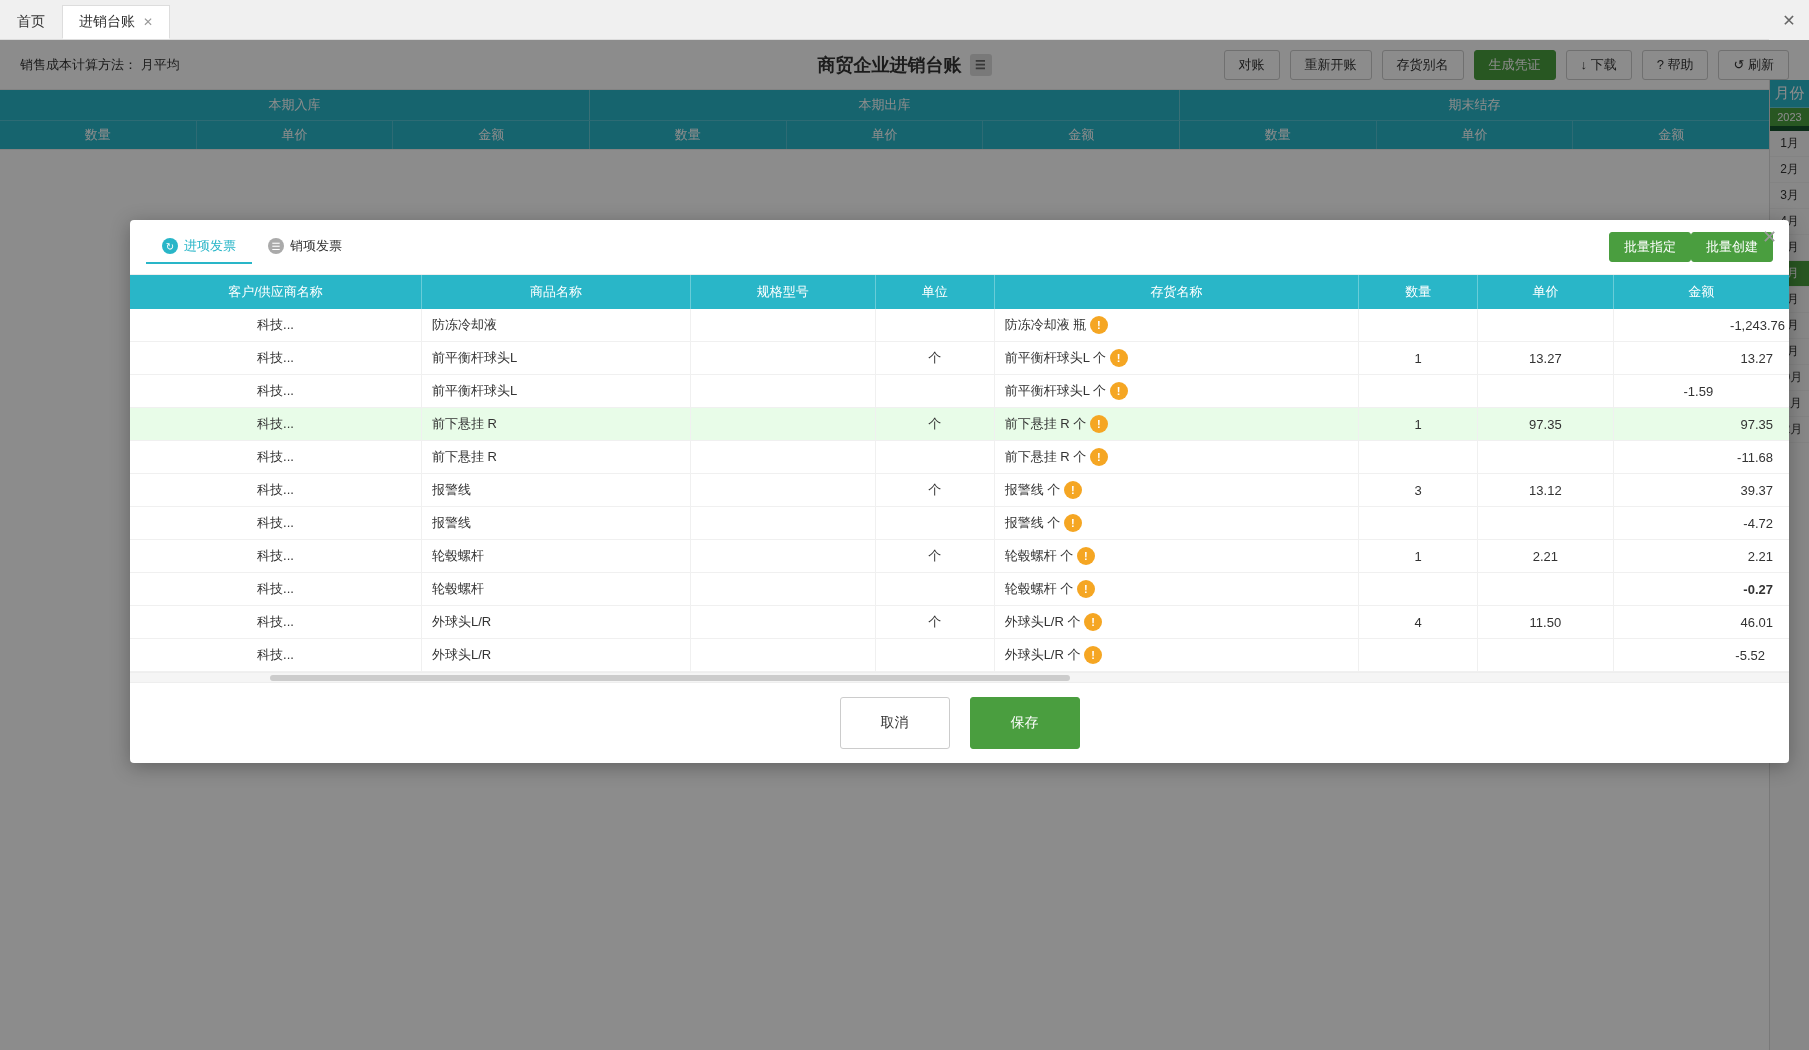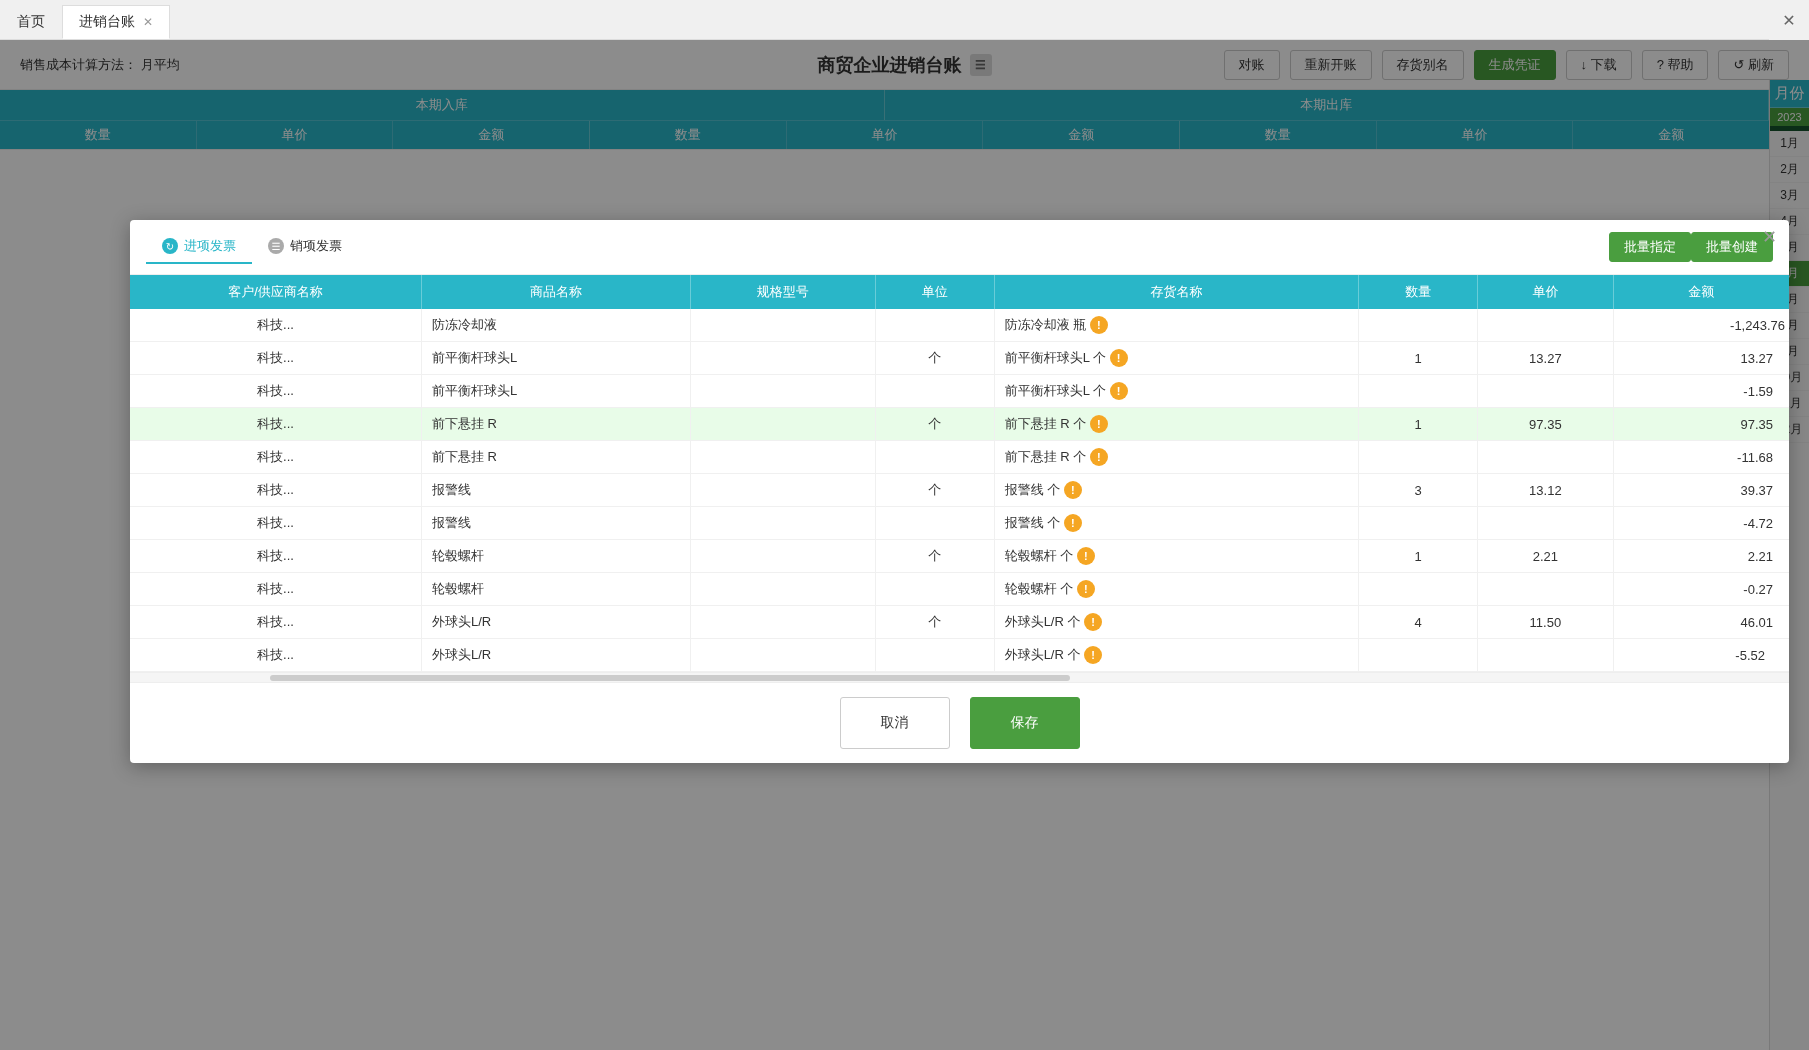--- a/index.html
+++ b/index.html
@@ -348,20 +348,21 @@
     <button class="toolbar-btn">存货别名</button>
     <button class="toolbar-btn primary">生成凭证</button>
     <button class="toolbar-btn">↓ 下载</button>
     <button class="toolbar-btn">? 帮助</button>
     <button class="toolbar-btn">↺ 刷新</button>
   </div>
 
   <div style="background:#29b6c8; color:#fff; display:flex; border-bottom:1px solid rgba(255,255,255,0.2);">
     <div style="flex:1; text-align:center; padding:6px 0; border-right:1px solid rgba(255,255,255,0.3); font-size:13px;">本期入库</div>
     <div style="flex:1; text-align:center; padding:6px 0; border-right:1px solid rgba(255,255,255,0.3); font-size:13px;">本期出库</div>
+    <div style="flex:1; text-align:center; padding:6px 0; font-size:13px;">期末结存</div>
     <div style="width:40px;"></div>
   </div>
   <div style="background:#29b6c8; color:#fff; display:flex; border-bottom:1px solid #eee;">
     <div style="flex:1; text-align:center; padding:5px 0; border-right:1px solid rgba(255,255,255,0.2); font-size:13px;">数量</div>
     <div style="flex:1; text-align:center; padding:5px 0; border-right:1px solid rgba(255,255,255,0.2); font-size:13px;">单价</div>
     <div style="flex:1; text-align:center; padding:5px 0; border-right:1px solid rgba(255,255,255,0.3); font-size:13px;">金额</div>
     <div style="flex:1; text-align:center; padding:5px 0; border-right:1px solid rgba(255,255,255,0.2); font-size:13px;">数量</div>
     <div style="flex:1; text-align:center; padding:5px 0; border-right:1px solid rgba(255,255,255,0.2); font-size:13px;">单价</div>
     <div style="flex:1; text-align:center; padding:5px 0; border-right:1px solid rgba(255,255,255,0.3); font-size:13px;">金额</div>
     <div style="flex:1; text-align:center; padding:5px 0; border-right:1px solid rgba(255,255,255,0.2); font-size:13px;">数量</div>
@@ -448,21 +449,21 @@
     <td style="text-align:right; padding-right:16px;">13.27</td>
   </tr>
             <tr>
     <td>科技...</td>
     <td style="text-align:left;">前平衡杆球头L</td>
     <td></td>
     <td></td>
     <td style="text-align:left;">前平衡杆球头L 个 <span class="warning-icon">!</span></td>
     <td></td>
     <td></td>
-    <td style="text-align:right; padding-right:16px;">-1.59</td>
+    <td style="text-align:center; padding-right:16px;">-1.59</td>
   </tr>
             <tr class="highlighted">
     <td>科技...</td>
     <td style="text-align:left;">前下悬挂 R</td>
     <td></td>
     <td>个</td>
     <td style="text-align:left;">前下悬挂 R 个 <span class="warning-icon">!</span></td>
     <td>1</td>
     <td>97.35</td>
     <td style="text-align:right; padding-right:16px;">97.35</td>
@@ -508,21 +509,21 @@
     <td style="text-align:right; padding-right:16px;">2.21</td>
   </tr>
             <tr>
     <td>科技...</td>
     <td style="text-align:left;">轮毂螺杆</td>
     <td></td>
     <td></td>
     <td style="text-align:left;">轮毂螺杆 个 <span class="warning-icon">!</span></td>
     <td></td>
     <td></td>
-    <td style="text-align:right; padding-right:16px;">-0.27</td>
+    <td style="text-align:right; padding-right:16px;font-weight:bold;">-0.27</td>
   </tr>
             <tr>
     <td>科技...</td>
     <td style="text-align:left;">外球头L/R</td>
     <td></td>
     <td>个</td>
     <td style="text-align:left;">外球头L/R 个 <span class="warning-icon">!</span></td>
     <td>4</td>
     <td>11.50</td>
     <td style="text-align:right; padding-right:16px;">46.01</td>

